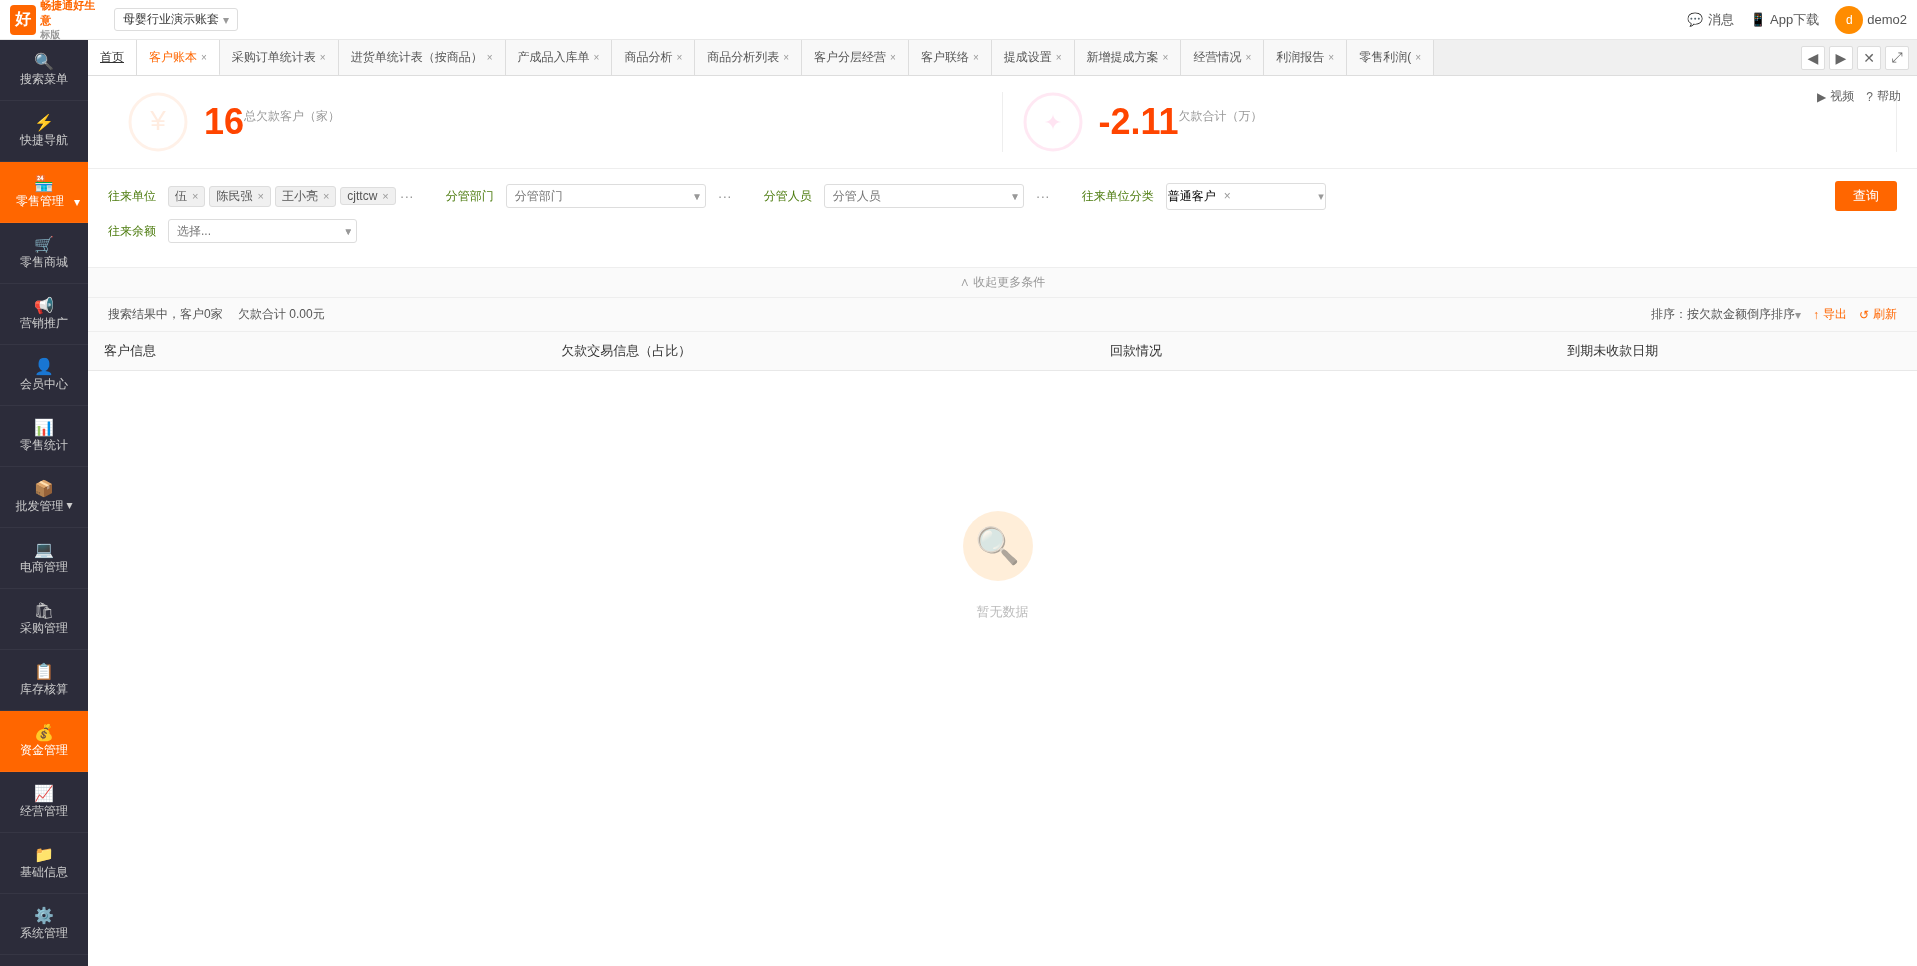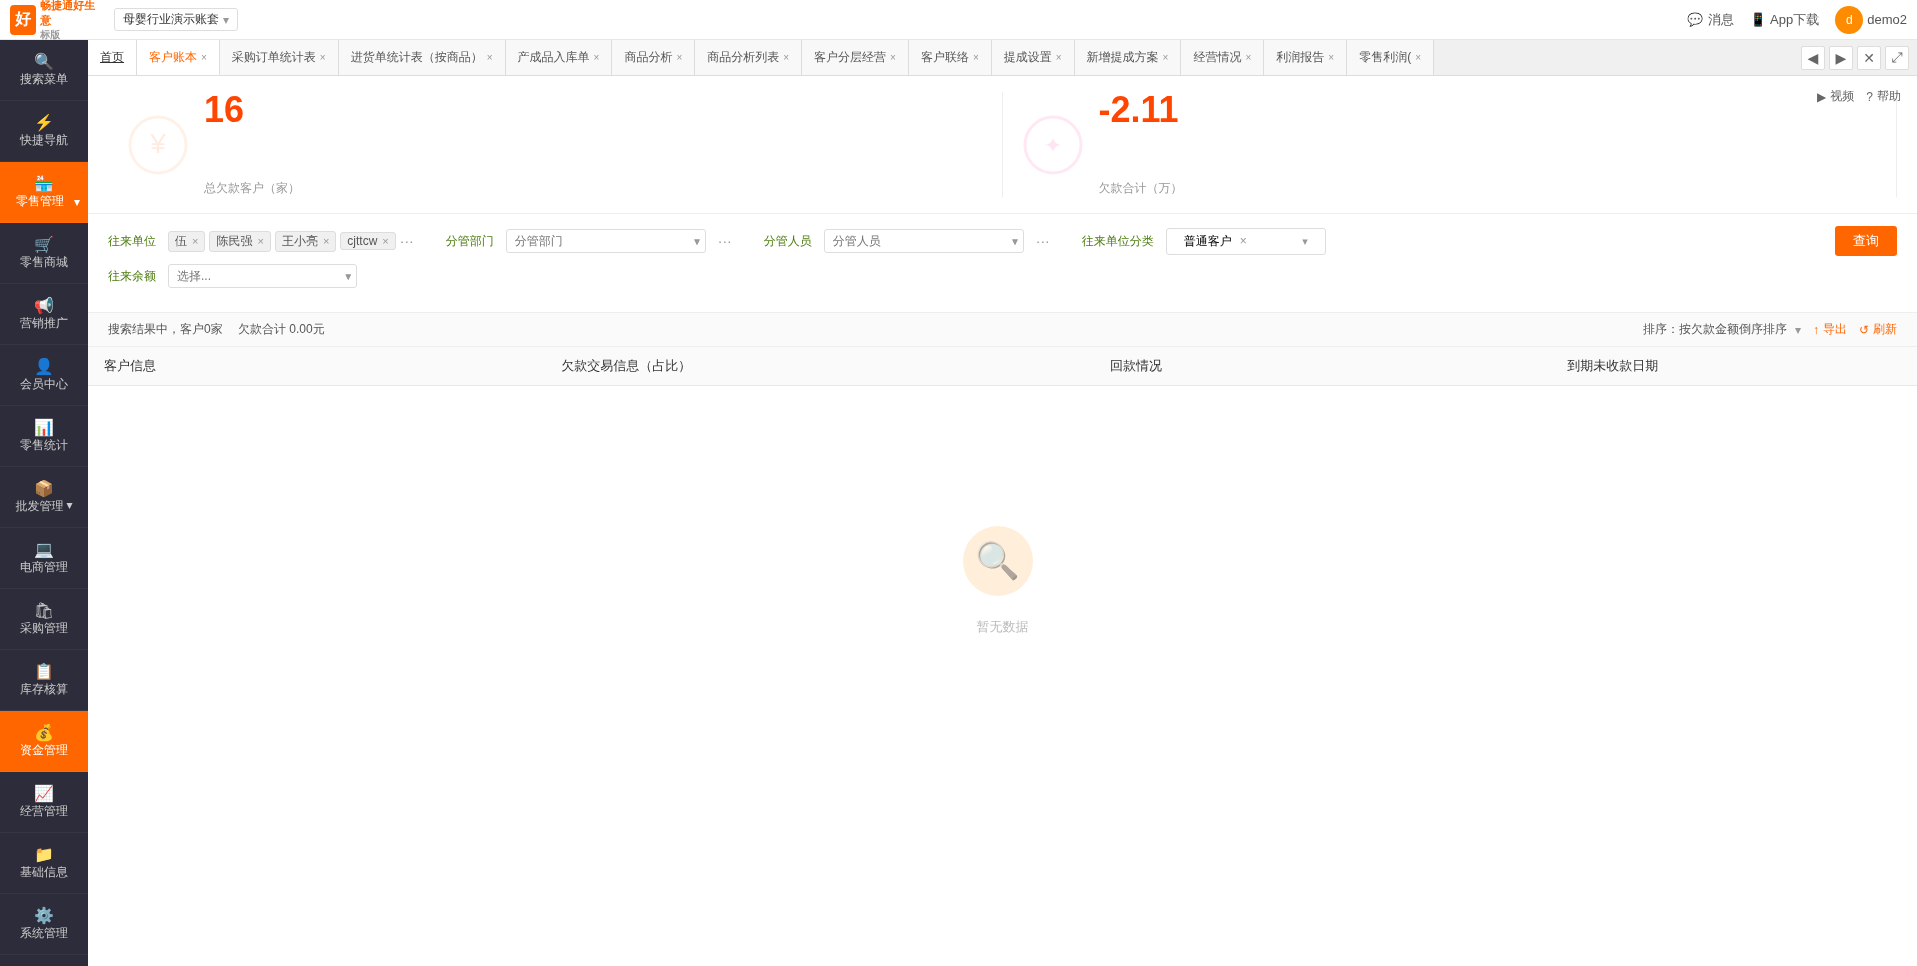--- a/index.html
+++ b/index.html
@@ -181,21 +181,21 @@
       border-right: 1px solid #eee;
     }
     .stat-block:last-child { border-right: none; }
     .stat-icon {
       width: 60px; height: 60px;
       display: flex; align-items: center; justify-content: center;
       font-size: 36px;
       opacity: 0.3;
     }
     .stat-icon.orange { color: #ff6600; }
-    .stat-text { display: flex; flex-direction: column; gap: 48px; }
+    .stat-text { display: flex; flex-direction: row; }
     .stat-number {
       font-size: 36px;
       font-weight: bold;
       line-height: 1;
     }
     .stat-number.orange { color: #ff4500; }
     .stat-number.red { color: #ff4500; }
     .stat-number.black { color: #333; text-decoration: underline; }
     .stat-label { font-size: 12px; color: #999; margin-top: 4px; }
     .stats-top-right {
@@ -294,21 +294,21 @@
       flex-shrink: 0;
     }
     .result-bar-right {
       display: flex;
       align-items: center;
       gap: 12px;
     }
     .sort-select-wrap {
       display: flex;
       align-items: center;
-      gap: 8px;
+      gap: 0;
     }
     .action-btn {
       display: flex;
       align-items: center;
       gap: 4px;
       color: #ff6600;
       cursor: pointer;
       font-size: 12px;
     }
 
@@ -647,39 +647,43 @@
           <span class="filter-ellipsis">···</span>
 
           <span class="filter-label" style="margin-left:20px">分管人员</span>
           <div class="filter-select-wrap filter-select-wide">
             <input class="filter-select filter-select-wide" type="text" placeholder="分管人员" style="border: 1px solid rgb(221, 221, 221); border-radius: 3px; padding: 4px 24px 4px 8px; min-width: 200px; font-size: 12px; outline: none;">
             <span style="position:absolute;right:6px;color:#999;pointer-events:none;font-size:11px">▾</span>
           </div>
           <span class="filter-ellipsis">···</span>
 
           <span class="filter-label" style="margin-left:20px">往来单位分类</span>
-          <div style="display:inline-flex;align-items:center;gap:4px;border:1px solid #ddd;border-radius:3px;padding:4px 17px;font-size:12px;background:#fff;min-width:160px">
+          <div style="display:inline-flex;align-items:center;gap:4px;border:1px solid #ddd;border-radius:3px;padding:4px 1px;font-size:12px;background:#fff;min-width:160px">
             <span>普通客户</span>
             <span style="color:#999;cursor:pointer;margin-left:4px">×</span>
             <span style="flex:1"></span>
             <span style="color:#999;font-size:11px">▾</span>
           </div>
 
           <button class="query-btn" style="margin-left:auto">查询</button>
         </div>
 
         <div class="filter-row">
           <span class="filter-label">往来余额</span>
           <div class="filter-select-wrap">
             <input class="filter-select" type="text" placeholder="选择..." style="border: 1px solid rgb(221, 221, 221); border-radius: 3px; padding: 4px 24px 4px 8px; min-width: 120px; font-size: 12px; outline: none;">
             <span style="position:absolute;right:6px;color:#999;pointer-events:none;font-size:11px">▾</span>
           </div>
         </div>
       </div>
 
+      <div class="collapse-bar">
+        <span>∧</span>
+        <span>收起更多条件</span>
+      </div>
 
       <div class="result-bar">
         <div>
           <span>搜索结果中，客户0家</span>
           <span style="margin-left:12px">欠款合计 0.00元</span>
         </div>
         <div class="result-bar-right">
           <div class="sort-select-wrap">
             <span>排序：按欠款金额倒序排序</span>
             <span style="color:#999">▾</span>

